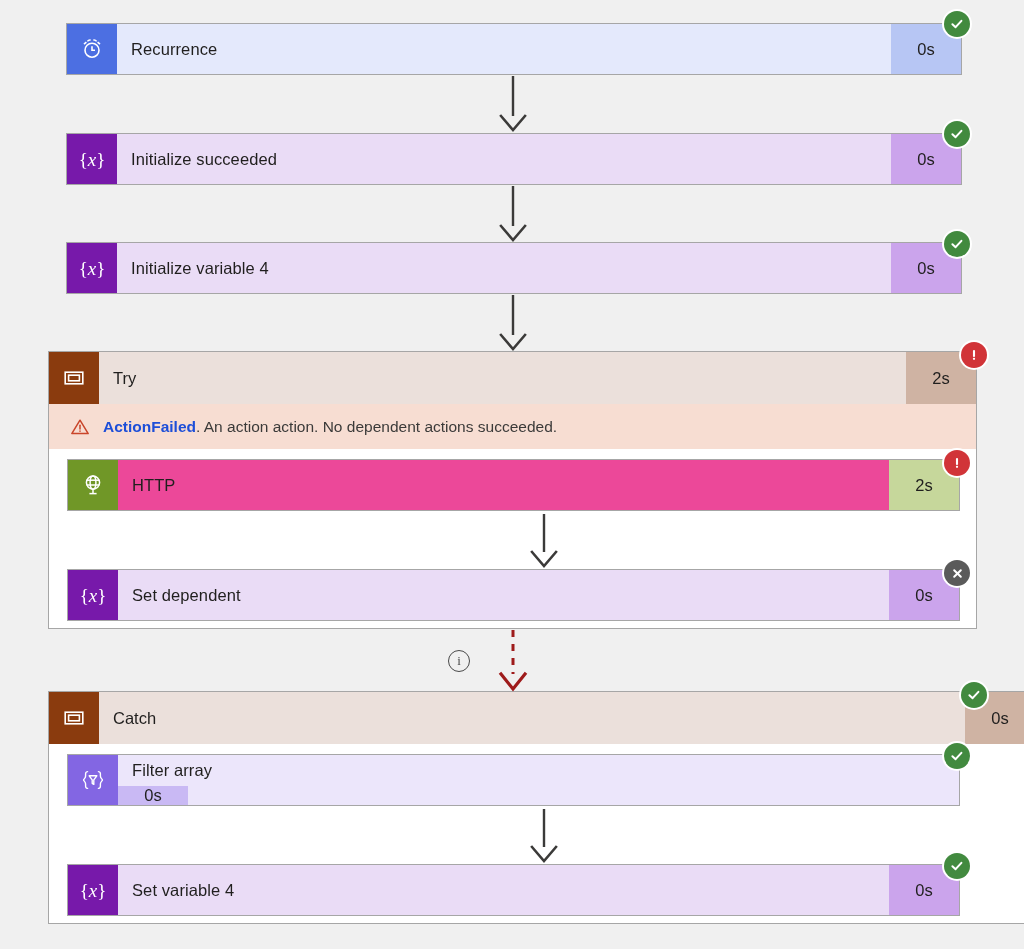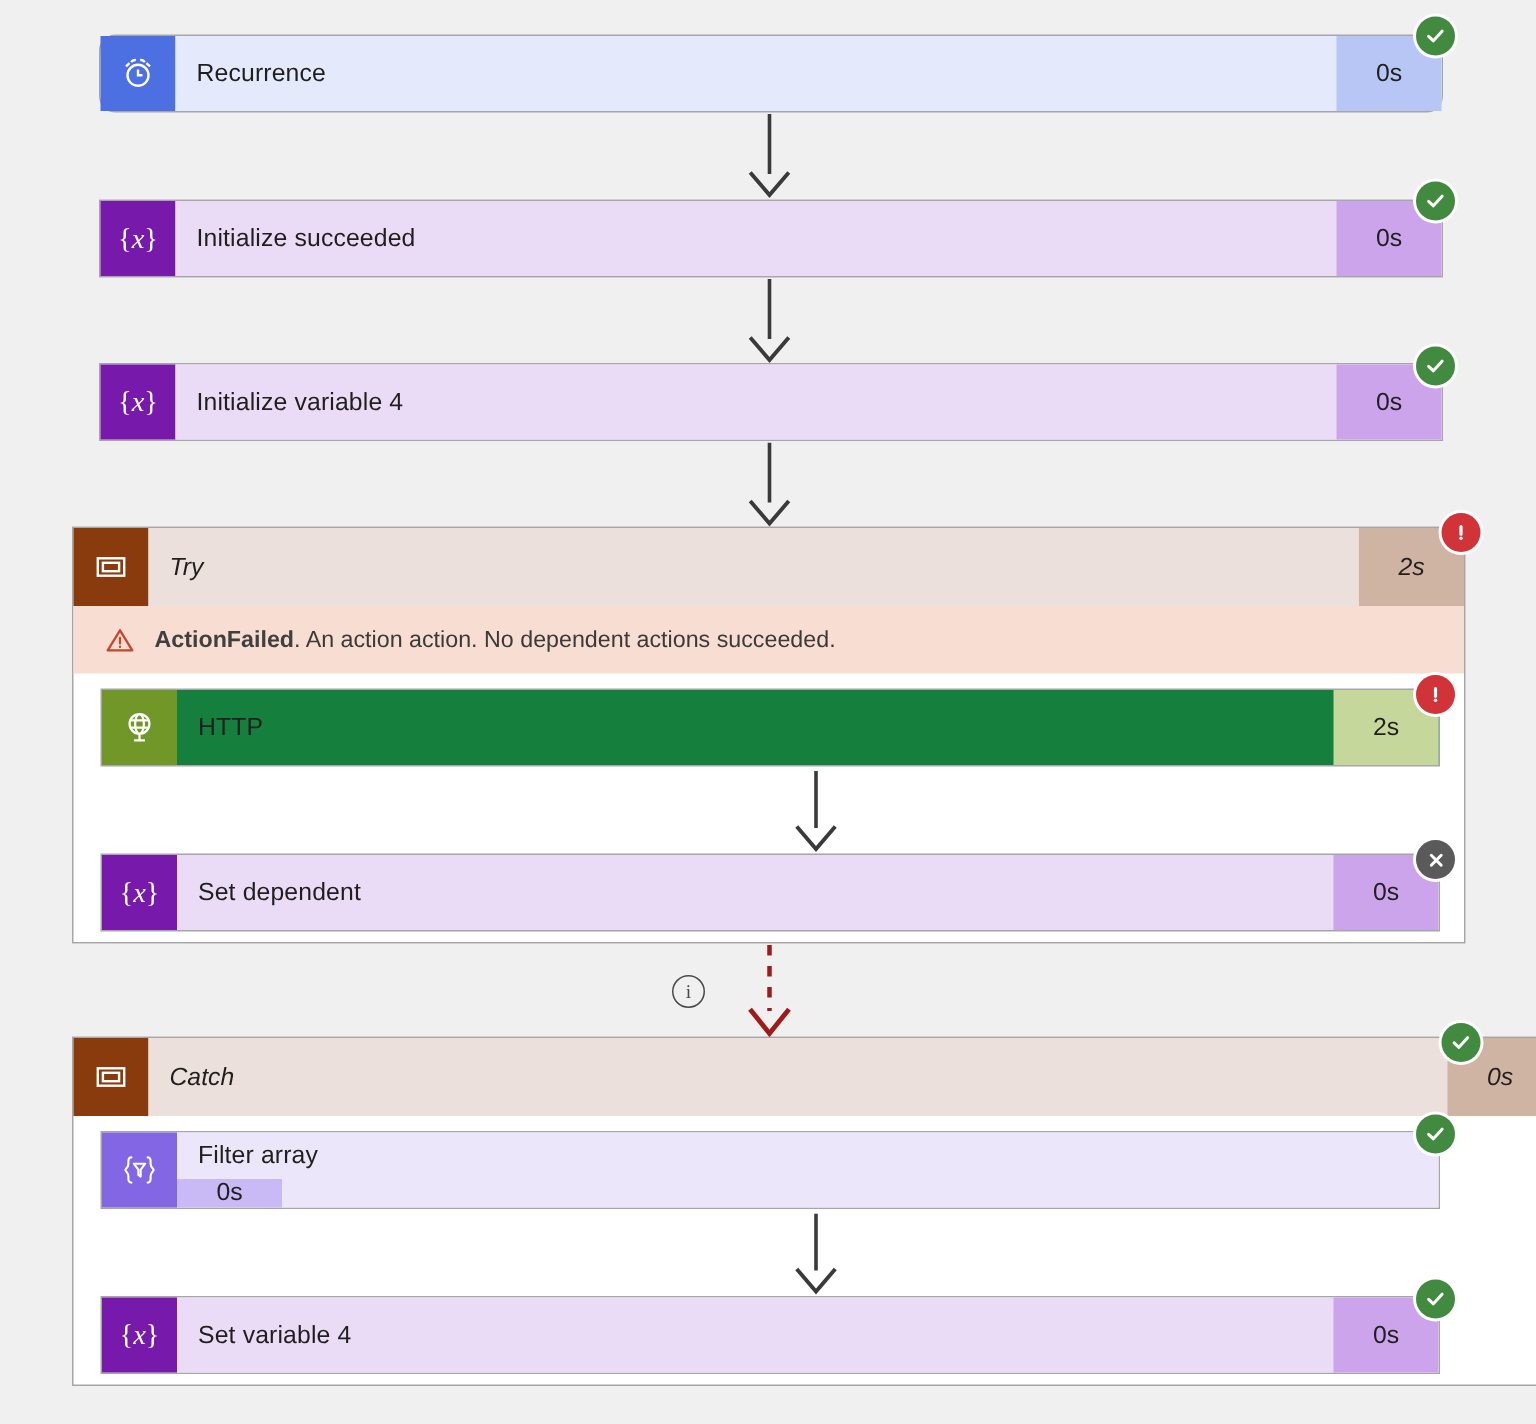--- a/index.html
+++ b/index.html
@@ -59,21 +59,21 @@
   
   .t-recurrence .icon { background: #4c6fe2; }
   .t-recurrence .body { background: #e4e9fc; }
   .t-recurrence .dur  { background: #b7c6f4; }
 
   .t-variable .icon { background: #7719aa; }
   .t-variable .body { background: #eadcf6; }
   .t-variable .dur  { background: #cba4ec; }
 
   .t-http .icon { background: #709727; }
-  .t-http .body { background: #15803d; }
+  .t-http .body { background: #ec4899; }
   .t-http .dur  { background: #c6d79b; }
 
   .t-filter .icon { background: #8366e3; }
   .t-filter .body { background: #ece6fb; flex-direction: column; }
   .t-filter .dur  { background: #c9b9f4; }
 
   .card .body {
     flex: 1 1 auto;
     display: flex;
     align-items: stretch;
@@ -93,21 +93,21 @@
     height: 52px;
     border: 0;
   }
   .scope-head .icon {
     width: 50px; min-width: 50px;
     display: flex; align-items: center; justify-content: center;
     background: #8a3b0e; color: #fff;
   }
   .scope-head .body {
     flex: 1 1 auto; display: flex; align-items: stretch;
-    background: #ebe0db; min-width: 0; font-style: italic;
+    background: #ebe0db; min-width: 0;
   }
   .scope-head .title {
     flex: 1 1 auto; display: flex; align-items: center;
     padding-left: 14px; font-size: 16.5px; color: #201f1e;
   }
   .scope-head .dur {
     width: 70px; min-width: 70px;
     display: flex; align-items: center; justify-content: center;
     font-size: 16.5px; color: #201f1e; background: #cfb3a3;
   }
@@ -120,21 +120,21 @@
     background: #f7ddd2;
     padding-left: 18px;
     font-size: 15.5px;
     color: #3b3a39;
   }
   .err-banner .warn-ico {
     width: 26px; min-width: 26px;
     display: flex; align-items: center; justify-content: center;
     margin-right: 10px;
   }
-  .err-banner b { color: #404040; font-weight: bold; }
+  .err-banner b { color: #1d4ed8; font-weight: bold; }
 
   
   .badge {
     position: absolute;
     width: 26px; height: 26px;
     border-radius: 50%;
     display: flex; align-items: center; justify-content: center;
     box-shadow: 0 0 0 2px #ffffff;
     z-index: 20;
   }
@@ -159,21 +159,21 @@
     z-index: 5;
   }
 
   .glyph { font-size: 19px; line-height: 1; }
 </style>
 </head>
 <body>
 
 <div id="canvas">
 
-  <div class="card t-recurrence" style="left:66px; top:23px; width:896px;border-radius:11px;">
+  <div class="card t-recurrence" style="left:66px; top:23px; width:896px;">
     <div class="icon">
       <svg width="24" height="24" viewBox="0 0 24 24" fill="none" stroke="#fff" stroke-width="1.6">
         <circle cx="12" cy="13.2" r="7"></circle>
         <path d="M12 9.3 V13.2 H15"></path>
         <path d="M6.4 5.1 L4.0 7.2"></path>
         <path d="M17.6 5.1 L20.0 7.2"></path>
         <path d="M7.4 4.4 a3.2 3.2 0 0 1 3.2 -1.3"></path>
         <path d="M16.6 4.4 a3.2 3.2 0 0 0 -3.2 -1.3"></path>
       </svg>
     </div>

